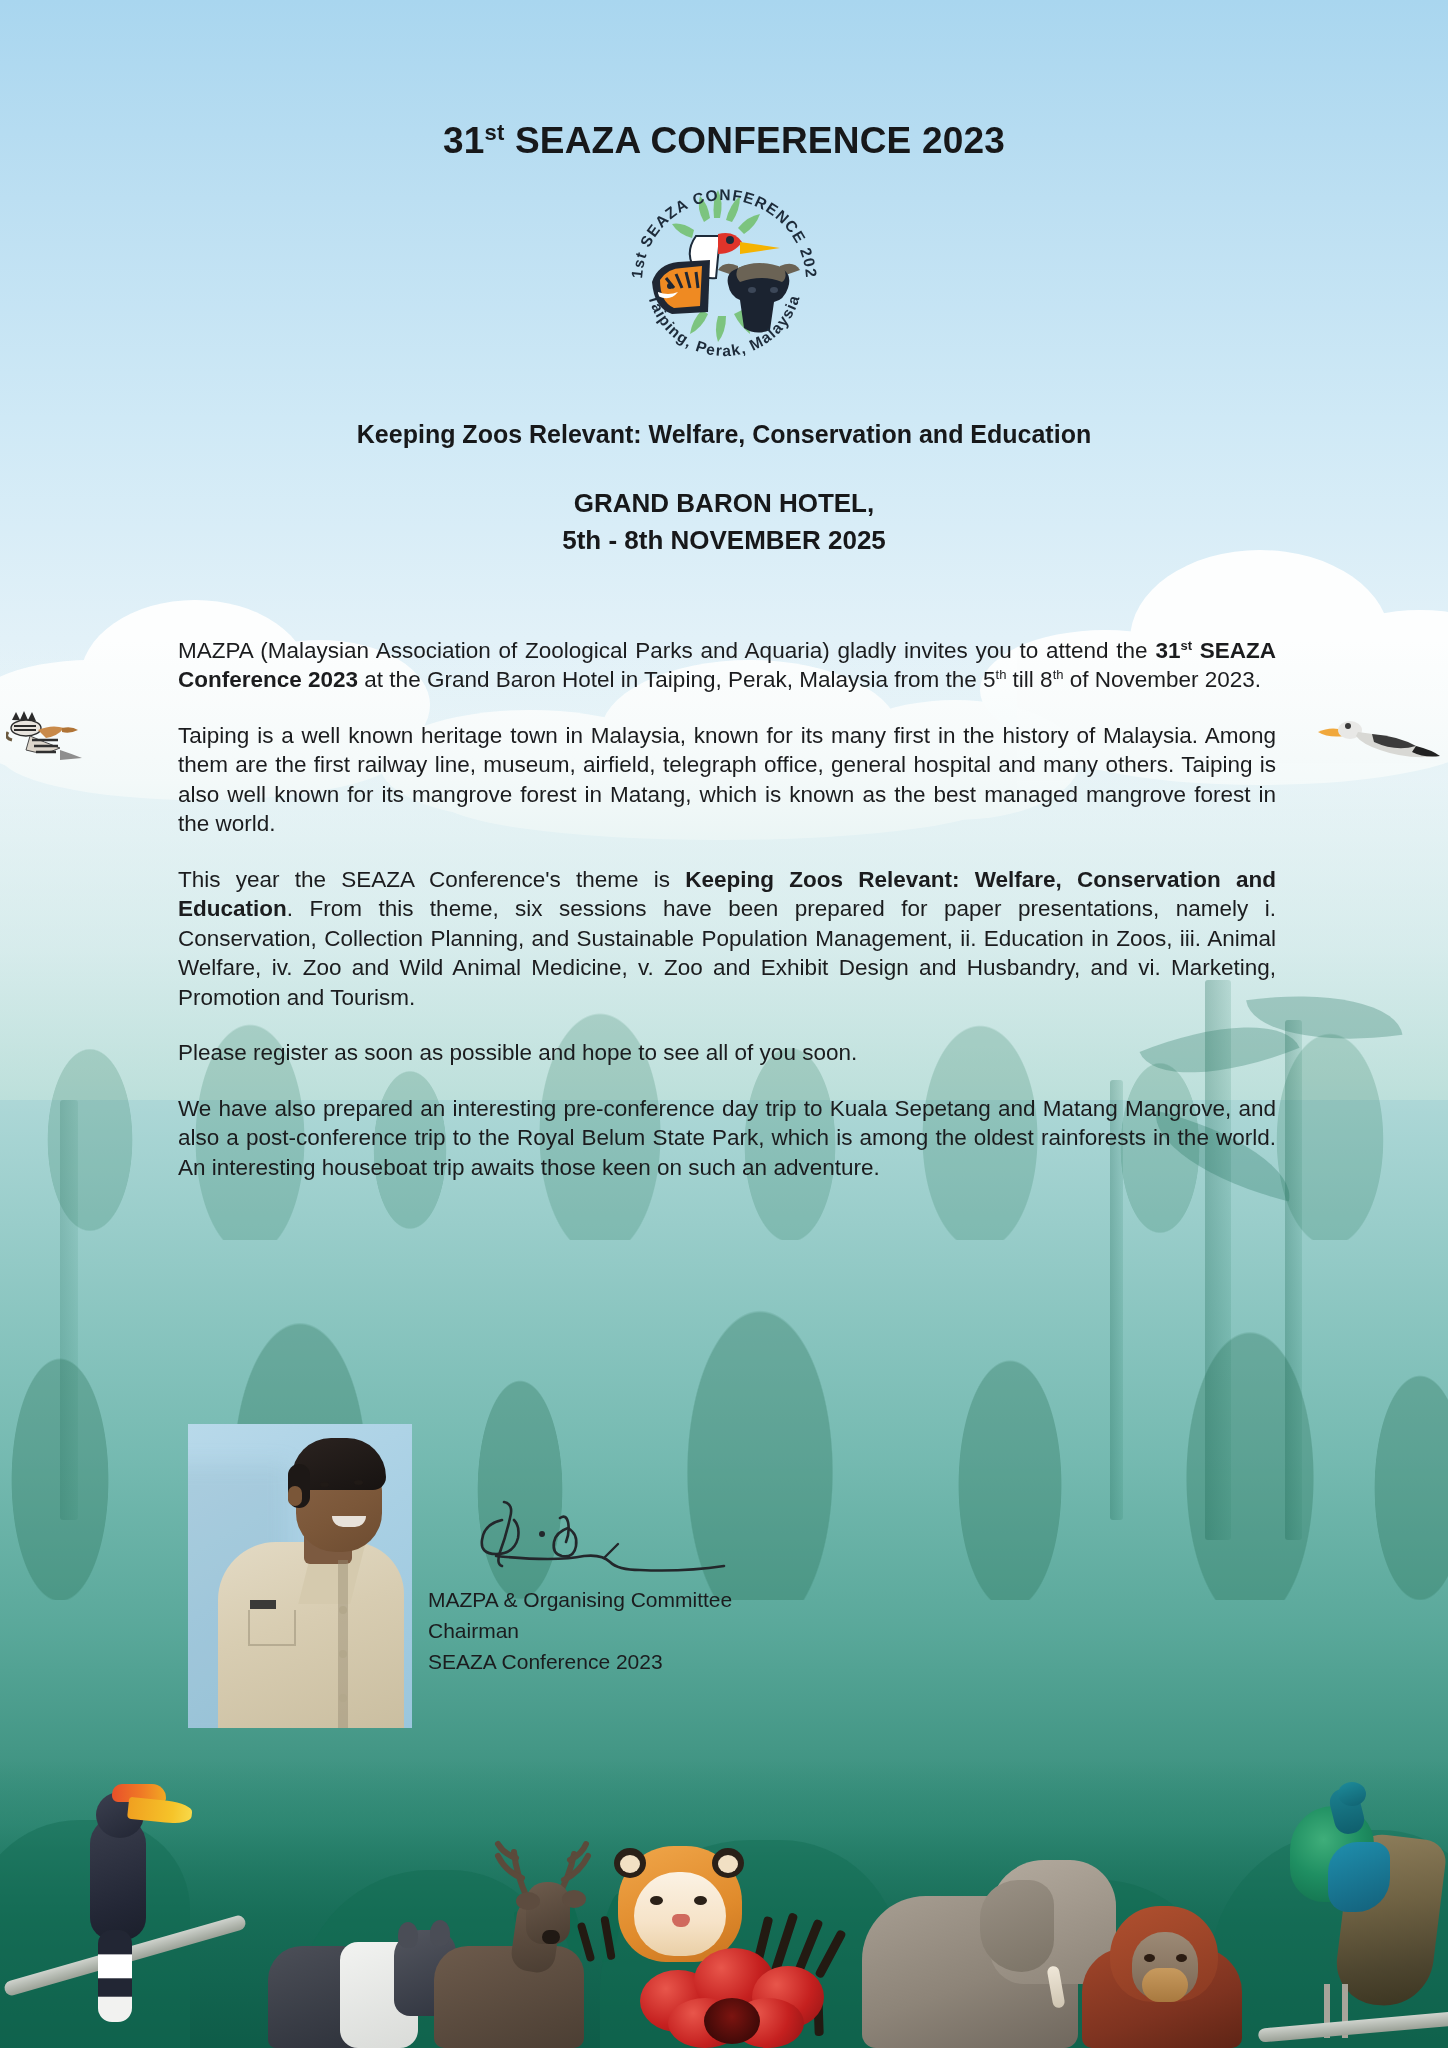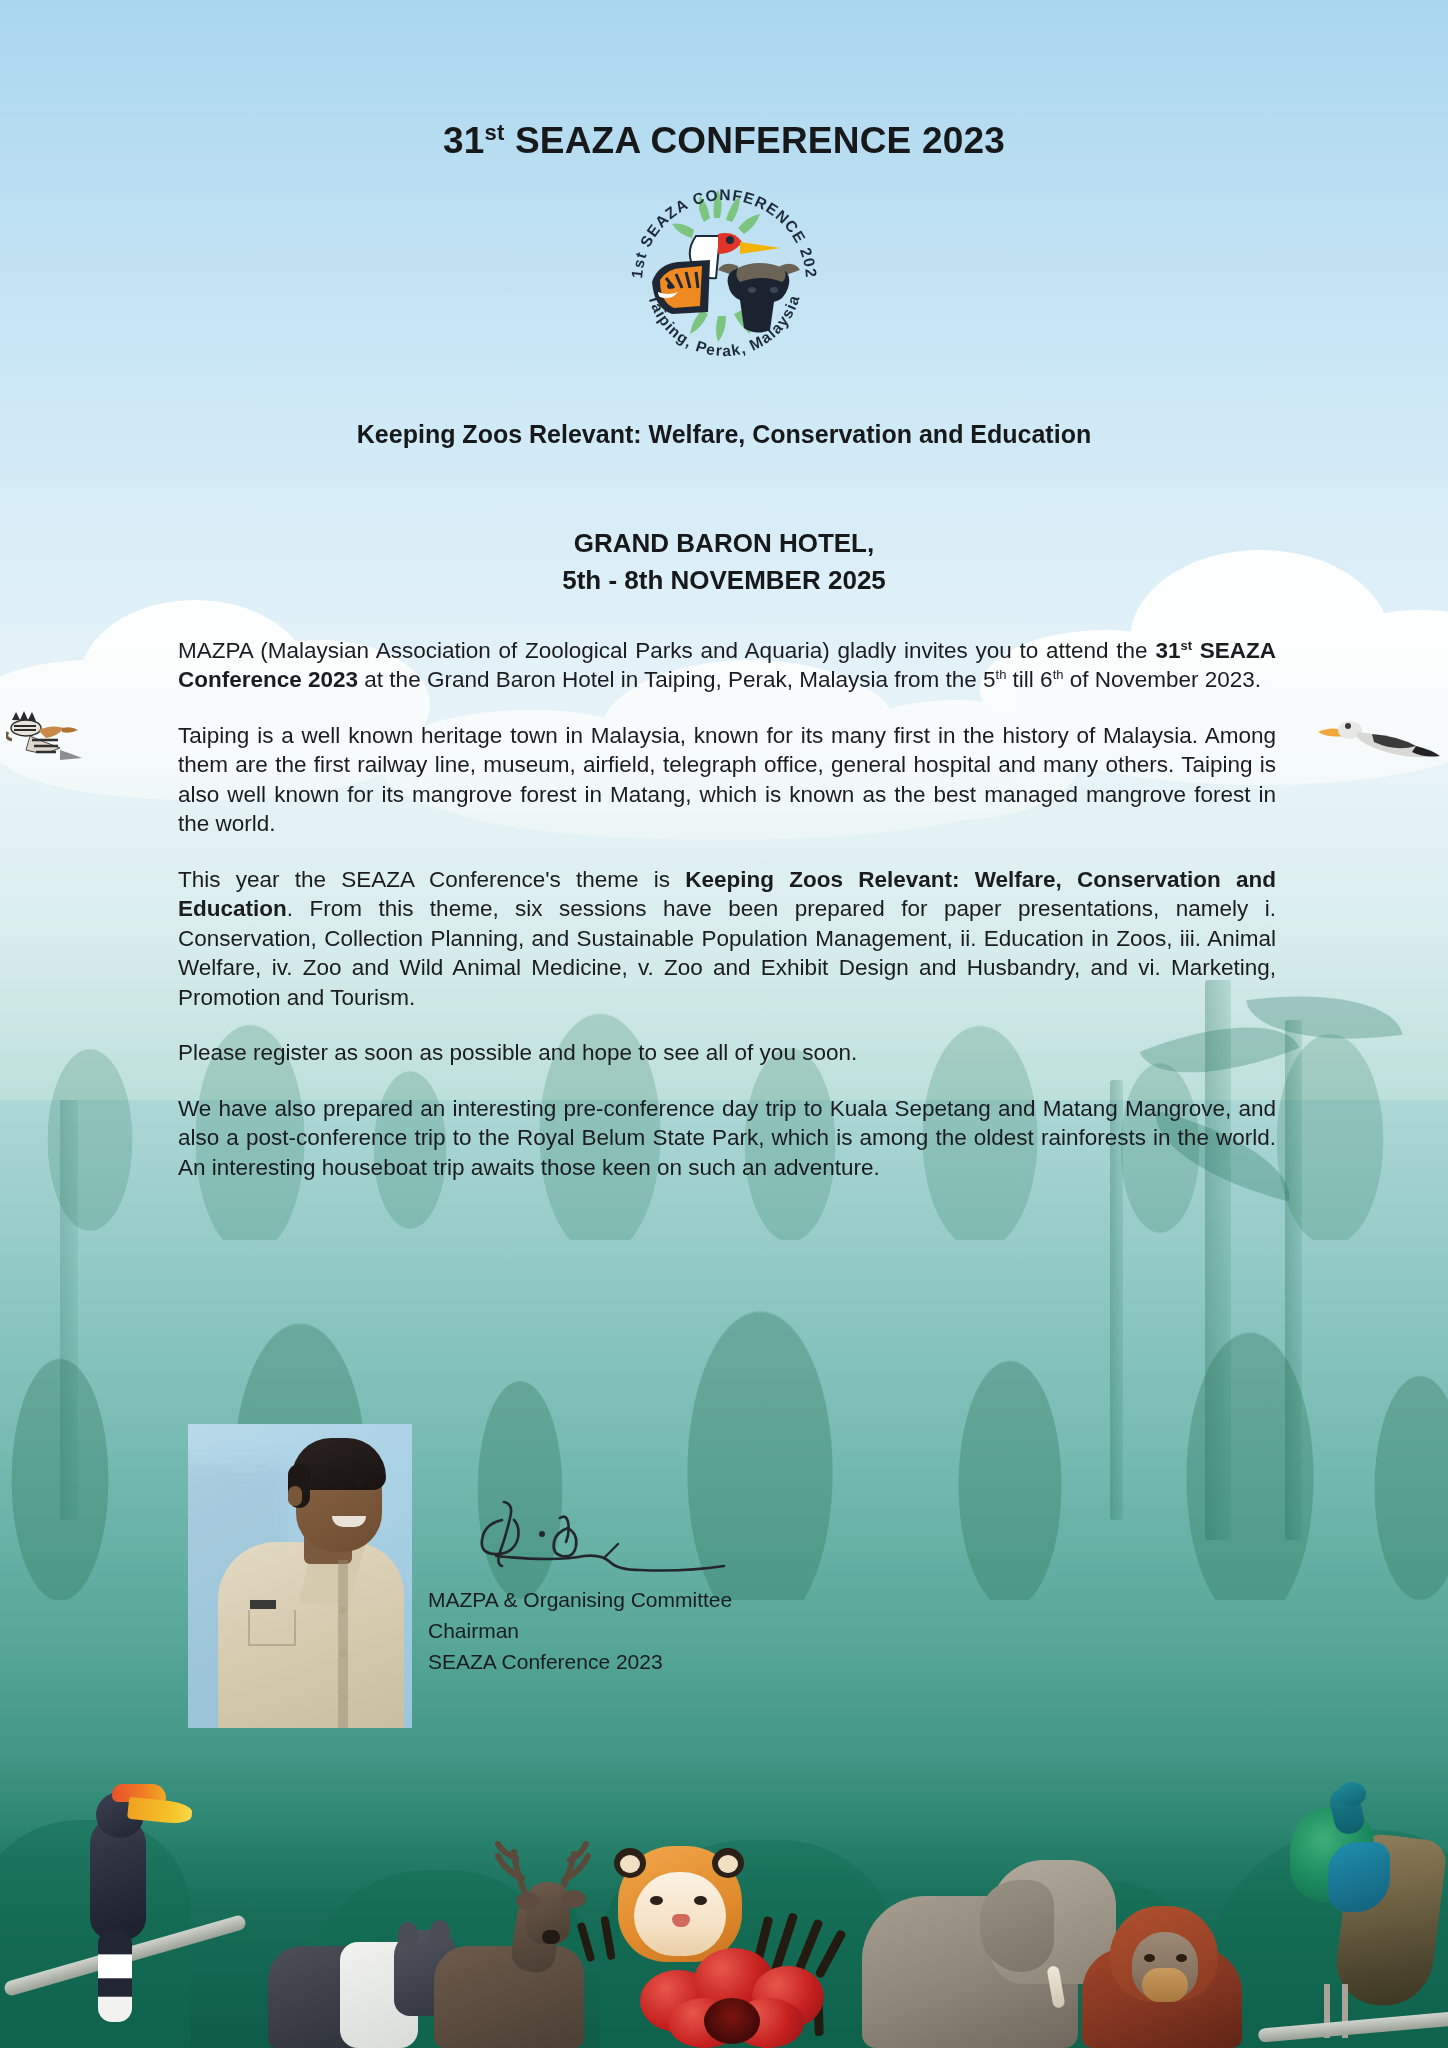--- a/index.html
+++ b/index.html
@@ -83,21 +83,21 @@
   .logo-wrap{position:absolute;top:178px;left:0;width:1448px;display:flex;justify-content:center;}
   .logo{position:relative;width:212px;height:182px;}
   .logo svg{display:block;}
 
   .theme-line{
     position:absolute;top:420px;left:0;width:1448px;text-align:center;
     font-size:25px;font-weight:bold;color:#17181a;
   }
   .venue{
     position:absolute;top:485px;left:0;width:1448px;text-align:center;
-    font-size:26px;font-weight:bold;color:#17181a;line-height:1.42;margin-top:40px;
+    font-size:26px;font-weight:bold;color:#17181a;line-height:1.42;
   }
 
   .body-col{
     position:absolute;left:178px;top:636px;width:1098px;
     font-size:22.5px;line-height:1.31;color:#1b1c1e;text-align:justify;
   }
   .body-col p{margin:0 0 26px 0;}
   .body-col sup{font-size:13px;vertical-align:super;}
   .body-col b{font-weight:bold;}
 
@@ -360,21 +360,21 @@
     </div>
 
     <div class="theme-line">Keeping Zoos Relevant: Welfare, Conservation and Education</div>
 
     <div class="venue">
       <div>GRAND BARON HOTEL,</div>
       <div>5th - 8th NOVEMBER 2025</div>
     </div>
 
     <div class="body-col">
-      <p><span>MAZPA (Malaysian Association of Zoological Parks and Aquaria) gladly invites you to attend the </span><b><span>31</span><sup>st</sup><span> SEAZA Conference 2023</span></b><span> at the Grand Baron Hotel in Taiping, Perak, Malaysia from the 5</span><sup>th</sup><span> till 6</span><sup>th</sup><span> of November 2023.</span></p>
+      <p><span>MAZPA (Malaysian Association of Zoological Parks and Aquaria) gladly invites you to attend the </span><b><span>31</span><sup>st</sup><span> SEAZA Conference 2023</span></b><span> at the Grand Baron Hotel in Taiping, Perak, Malaysia from the 5</span><sup>th</sup><span> till 8</span><sup>th</sup><span> of November 2023.</span></p>
 
       <p>Taiping is a well known heritage town in Malaysia, known for its many first in the history of Malaysia. Among them are the first railway line, museum, airfield, telegraph office, general hospital and many others. Taiping is also well known for its mangrove forest in Matang, which is known as the best managed mangrove forest in the world.</p>
 
       <p><span>This year the SEAZA Conference's theme is </span><b>Keeping Zoos Relevant: Welfare, Conservation and Education</b><span>. From this theme, six sessions have been prepared for paper presentations, namely i. Conservation, Collection Planning, and Sustainable Population Management, ii. Education in Zoos, iii. Animal Welfare, iv. Zoo and Wild Animal Medicine, v. Zoo and Exhibit Design and Husbandry, and vi. Marketing, Promotion and Tourism.</span></p>
 
       <p>Please register as soon as possible and hope to see all of you soon.</p>
 
       <p>We have also prepared an interesting pre-conference day trip to Kuala Sepetang and Matang Mangrove, and also a post-conference trip to the Royal Belum State Park, which is among the oldest rainforests in the world. An interesting houseboat trip awaits those keen on such an adventure.</p>
     </div>
 

